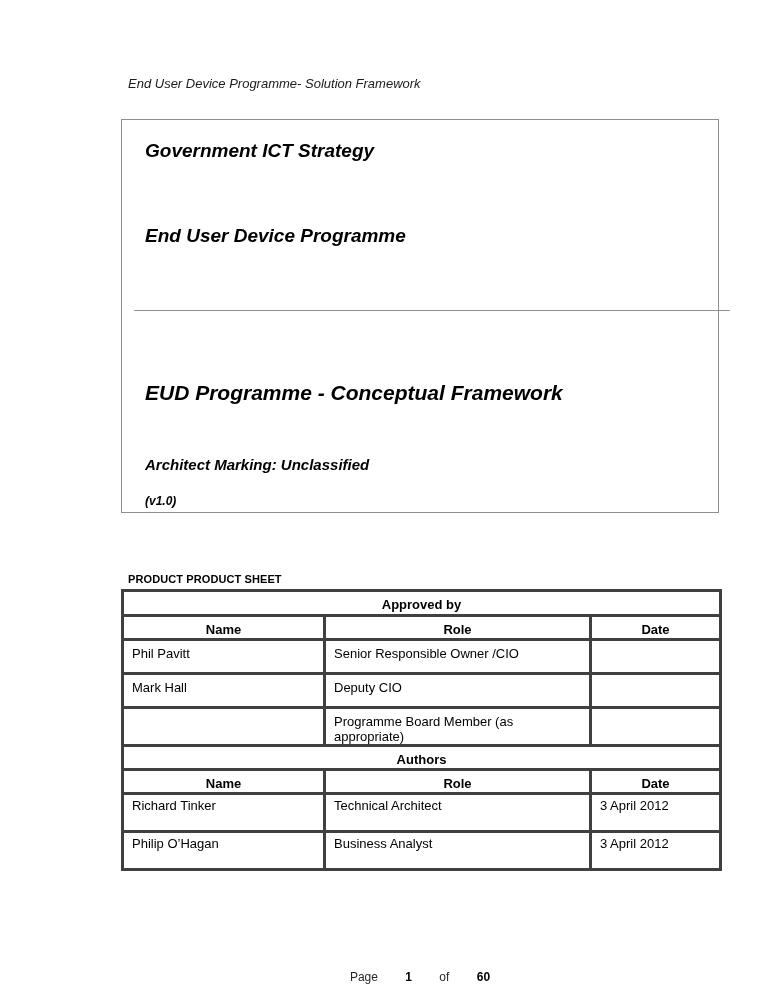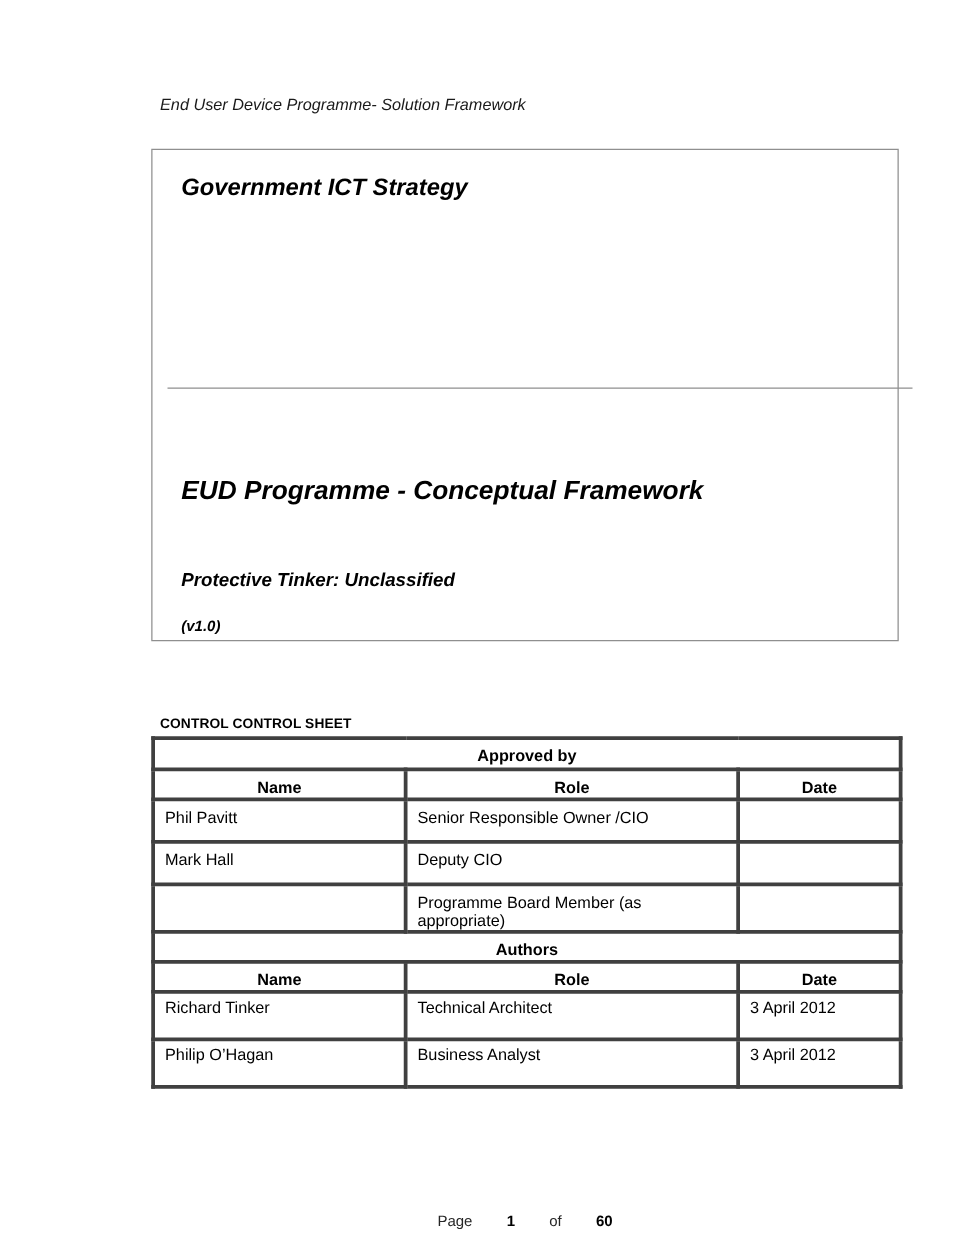--- a/index.html
+++ b/index.html
@@ -101,27 +101,28 @@
   }
   .page-footer b { color: #000000; }
 </style>
 </head>
 <body>
 
 <div class="running-header">End User Device Programme- Solution Framework</div>
 
 <div class="title-box">
   <div class="tb-line tb-strategy">Government ICT Strategy</div>
+  <div class="tb-line tb-programme">End User Device Programme</div>
   <div class="divider"></div>
   <div class="tb-line tb-doc-title">EUD Programme - Conceptual Framework</div>
-  <div class="tb-line tb-marking">Protective Tinker: Unclassified</div>
+  <div class="tb-line tb-marking">Architect Marking: Unclassified</div>
   <div class="tb-line tb-version">(v1.0)</div>
 </div>
 
-<div class="pcs-label">CONTROL CONTROL SHEET</div>
+<div class="pcs-label">PRODUCT PRODUCT SHEET</div>
 
 <table class="control-sheet">
   <colgroup>
     <col style="width:202px">
     <col style="width:266px">
     <col style="width:130px">
   </colgroup>
   <tbody>
     <tr class="r-sect">
       <td class="section-head" colspan="3">Approved by</td>

